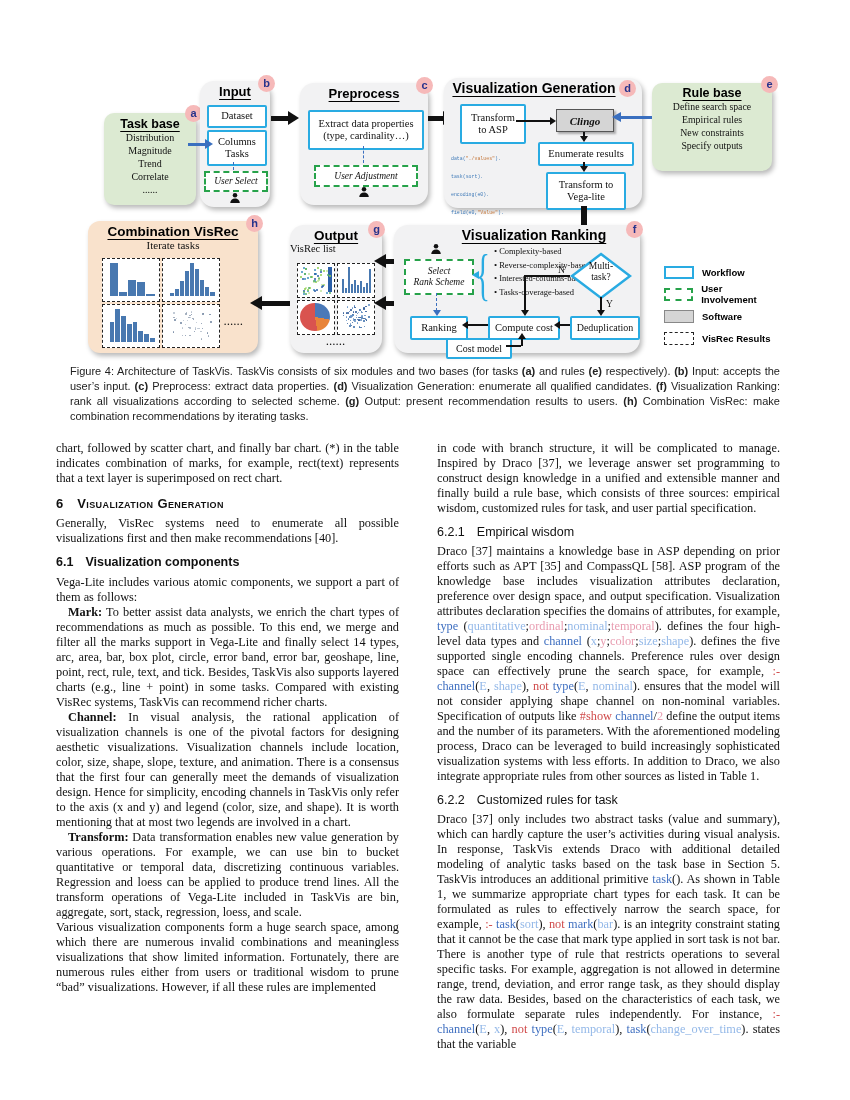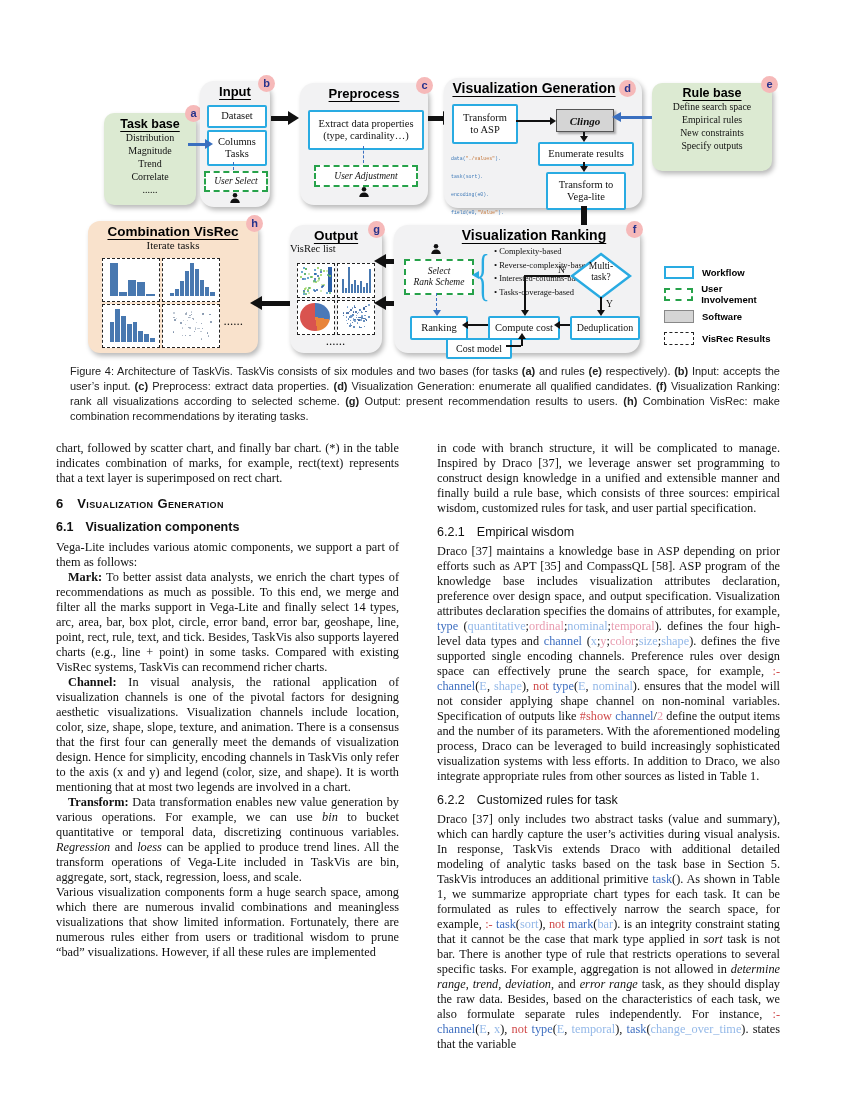--- a/index.html
+++ b/index.html
@@ -54,21 +54,21 @@
   .hsec{font-family:"Liberation Sans",sans-serif;font-weight:bold;font-size:13px;
         margin:10px 0 5px;text-align:left;}
   .hsec .num{margin-right:14px;}
   .hsec .t{font-variant:small-caps;letter-spacing:.4px;}
   .hsub{font-family:"Liberation Sans",sans-serif;font-weight:bold;font-size:12.5px;
         margin:9px 0 5px;text-align:left;}
   .hsub .num{margin-right:12px;}
   .hsubsub{font-family:"Liberation Sans",sans-serif;font-weight:normal;font-size:12.5px;
         margin:9px 0 4px;text-align:left;}
   .hsubsub .num{margin-right:12px;}
-  .s-b{font-weight:bold;} .s-i{font-style:italic;}
+  .s-b{font-weight:bold;} .s-i{}
   .s-blue{color:#3f6fc0;} .s-lblue{color:#93b8e8;} .s-pink{color:#e89cb0;}
   .s-red{color:#d04a4a;} .s-str{color:#c4763a;}
   .schemes{position:absolute;font:8.5px/13.5px "Liberation Serif",serif;}
   .schemes div::before{content:"\2022";margin-right:2px;font-size:9px;}
   .legrow{display:flex;align-items:center;gap:8px;height:22px;}
   .leglabel{font:bold 9.5px "Liberation Sans",sans-serif;color:#000;}
 </style>
 </head>
 <body>
 
@@ -122,21 +122,21 @@
         <path d="M2.5 22c0-5.2 4.2-9 9.5-9s9.5 3.8 9.5 9z"></path>
       </svg>
   </div>
 
   <div class="sh" style="left:356px;top:41px;width:15px;height:5px;"></div>
   <div class="tri" style="left:371px;top:36px;border-top:7.5px solid transparent;border-bottom:7.5px solid transparent;border-left:11px solid #111;"></div>
 
   <div class="module" style="left:372px;top:3px;width:198px;height:130px;">
     <div class="badge" style="right:6px;top:2px;">d</div>
     <div class="mtitle" style="font-size:14px;margin-top:2px;width:180px;">Visualization Generation</div>
-    <div class="cyanbox" style="left:8px;top:26px;width:60px;height:34px;flex-direction:column;">
+    <div class="cyanbox" style="left:16px;top:26px;width:60px;height:34px;flex-direction:column;">
       <div>Transform</div>
       <div>to ASP</div>
     </div>
     <div class="sh" style="left:72px;top:42px;width:36px;height:1.5px;"></div>
     <div class="tri" style="left:106px;top:39px;border-top:4px solid transparent;border-bottom:4px solid transparent;border-left:6px solid #111;"></div>
     <div style="position:absolute;left:112px;top:31px;width:56px;height:21px;background:#d5d5d5;border:1.5px solid #555;box-shadow:1.5px 2px 2px rgba(0,0,0,.3);display:flex;align-items:center;justify-content:center;font:italic bold 11px 'Liberation Serif',serif;">Clingo</div>
     <div class="sh" style="left:139px;top:54px;width:1.5px;height:5px;"></div>
     <div class="tri" style="left:136px;top:58px;border-left:4px solid transparent;border-right:4px solid transparent;border-top:6px solid #111;"></div>
     <div class="cyanbox" style="left:94px;top:64px;width:90px;height:18px;">Enumerate results</div>
     <div class="sh" style="left:139px;top:84px;width:1.5px;height:5px;"></div>
@@ -501,20 +501,21 @@
   </div>
 </div>
 
 <div id="caption"><span>Figure 4: Architecture of TaskVis. TaskVis consists of six modules and two bases (for tasks </span><span class="s-b">(a)</span><span> and rules </span><span class="s-b">(e)</span><span> respectively). </span><span class="s-b">(b)</span><span> Input: accepts the user’s input. </span><span class="s-b">(c)</span><span> Preprocess: extract data properties. </span><span class="s-b">(d)</span><span> Visualization Generation: enumerate all qualified candidates. </span><span class="s-b">(f)</span><span> Visualization Ranking: rank all visualizations according to selected scheme. </span><span class="s-b">(g)</span><span> Output: present recommendation results to users. </span><span class="s-b">(h)</span><span> Combination VisRec: make combination recommendations by iterating tasks.</span></div>
 
 <div class="col" id="col-left">
   <p><span>chart, followed by scatter chart, and finally bar chart. (*) in the table indicates combination of marks, for example, rect(text) represents that a text layer is superimposed on rect chart.</span></p>
   <div class="hsec">
     <span class="num">6</span><span class="t">Visualization Generation</span>
   </div>
+  <p><span>Generally, VisRec systems need to enumerate all possible visualizations first and then make recommendations [40].</span></p>
   <div class="hsub">
     <span class="num">6.1</span><span>Visualization components</span>
   </div>
   <p><span>Vega-Lite includes various atomic components, we support a part of them as follows:</span></p>
   <p class="ind"><span class="s-b">Mark:</span><span>  To better assist data analysts, we enrich the chart types of recommendations as much as possible. To this end, we merge and filter all the marks support in Vega-Lite and finally select 14 types, arc, area, bar, box plot, circle, error band, error bar, geoshape, line, point, rect, rule, text, and tick. Besides, TaskVis also supports layered charts (e.g., line + point) in some tasks. Compared with existing VisRec systems, TaskVis can recommend richer charts.</span></p>
   <p class="ind"><span class="s-b">Channel:</span><span> In visual analysis, the rational application of visualization channels is one of the pivotal factors for designing aesthetic visualizations. Visualization channels include location, color, size, shape, slope, texture, and animation. There is a consensus that the first four can generally meet the demands of visualization design. Hence for simplicity, encoding channels in TaskVis only refer to the axis (x and y) and legend (color, size, and shape). It is worth mentioning that at most two legends are involved in a chart.</span></p>
   <p class="ind"><span class="s-b">Transform:</span><span> Data transformation enables new value generation by various operations. For example, we can use </span><span class="s-i">bin</span><span> to bucket quantitative or temporal data, discretizing continuous variables. </span><span class="s-i">Regression</span><span> and </span><span class="s-i">loess</span><span> can be applied to produce trend lines. All the transform operations of Vega-Lite included in TaskVis are bin, aggregate, sort, stack, regression, loess, and scale.</span></p>
   <p><span>Various visualization components form a huge search space, among which there are numerous invalid combinations and meaningless visualizations that show limited information. Fortunately, there are numerous rules either from users or traditional wisdom to prune “bad” visualizations. However, if all these rules are implemented</span></p>
 </div>
 

